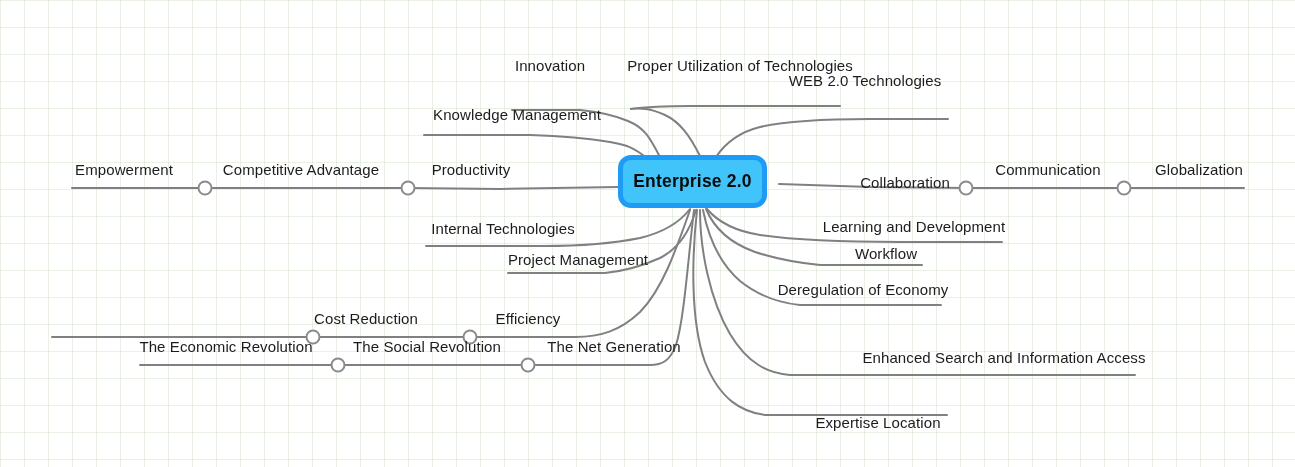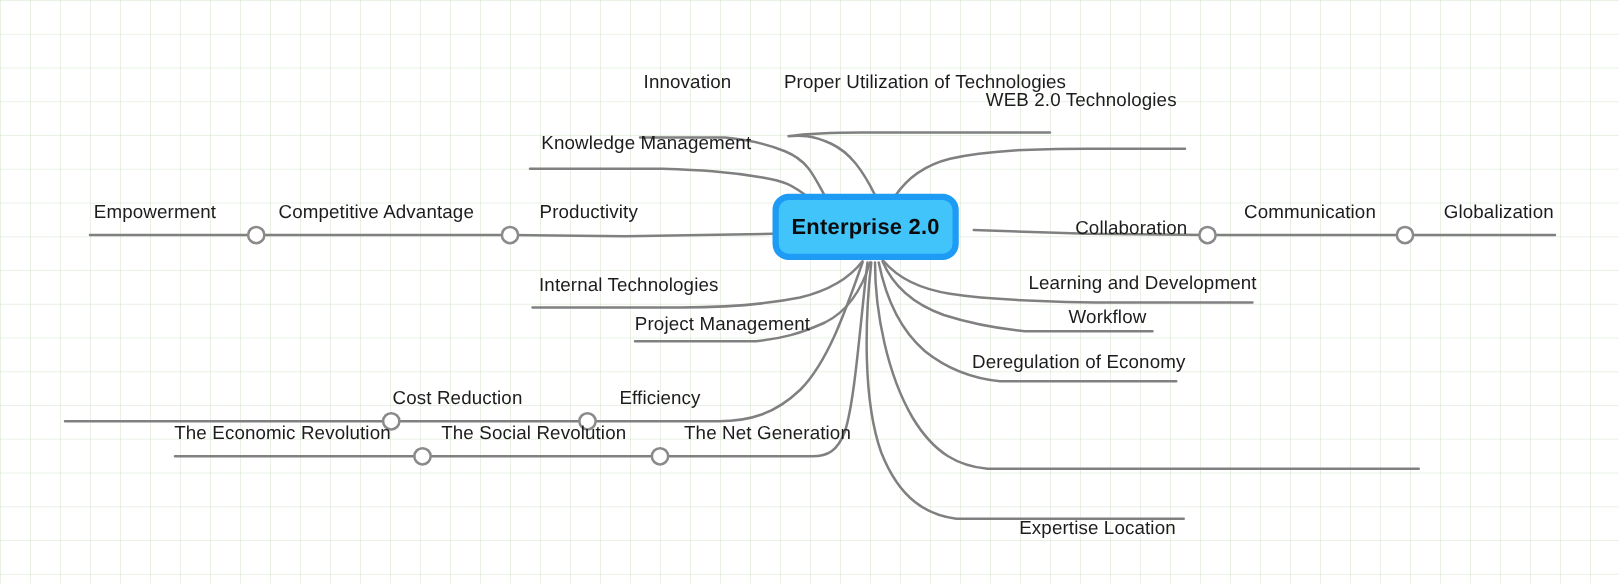--- a/index.html
+++ b/index.html
@@ -125,20 +125,21 @@
   <div class="label anchor-mid" style="left:503px; top:236px;">Internal Technologies</div>
 
   <div class="label anchor-mid" style="left:578px; top:267px;">Project Management</div>
 
   <div class="label anchor-mid" style="left:914px; top:234px;">Learning and Development</div>
 
   <div class="label anchor-mid" style="left:886px; top:261px;">Workflow</div>
 
   <div class="label anchor-mid" style="left:863px; top:297px;">Deregulation of Economy</div>
 
+  <div class="label anchor-mid" style="left:1004px; top:365px;">Enhanced Search and Information Access</div>
 
   <div class="label anchor-mid" style="left:878px; top:430px;">Expertise Location</div>
 
   <div class="label anchor-mid" style="left:471px; top:177px;">Productivity</div>
 
   <div class="label anchor-mid" style="left:301px; top:177px;">Competitive Advantage</div>
 
   <div class="label anchor-mid" style="left:124px; top:177px;">Empowerment</div>
 
   <div class="label anchor-mid" style="left:897px; top:190px;padding-left:16px;">Collaboration</div>

